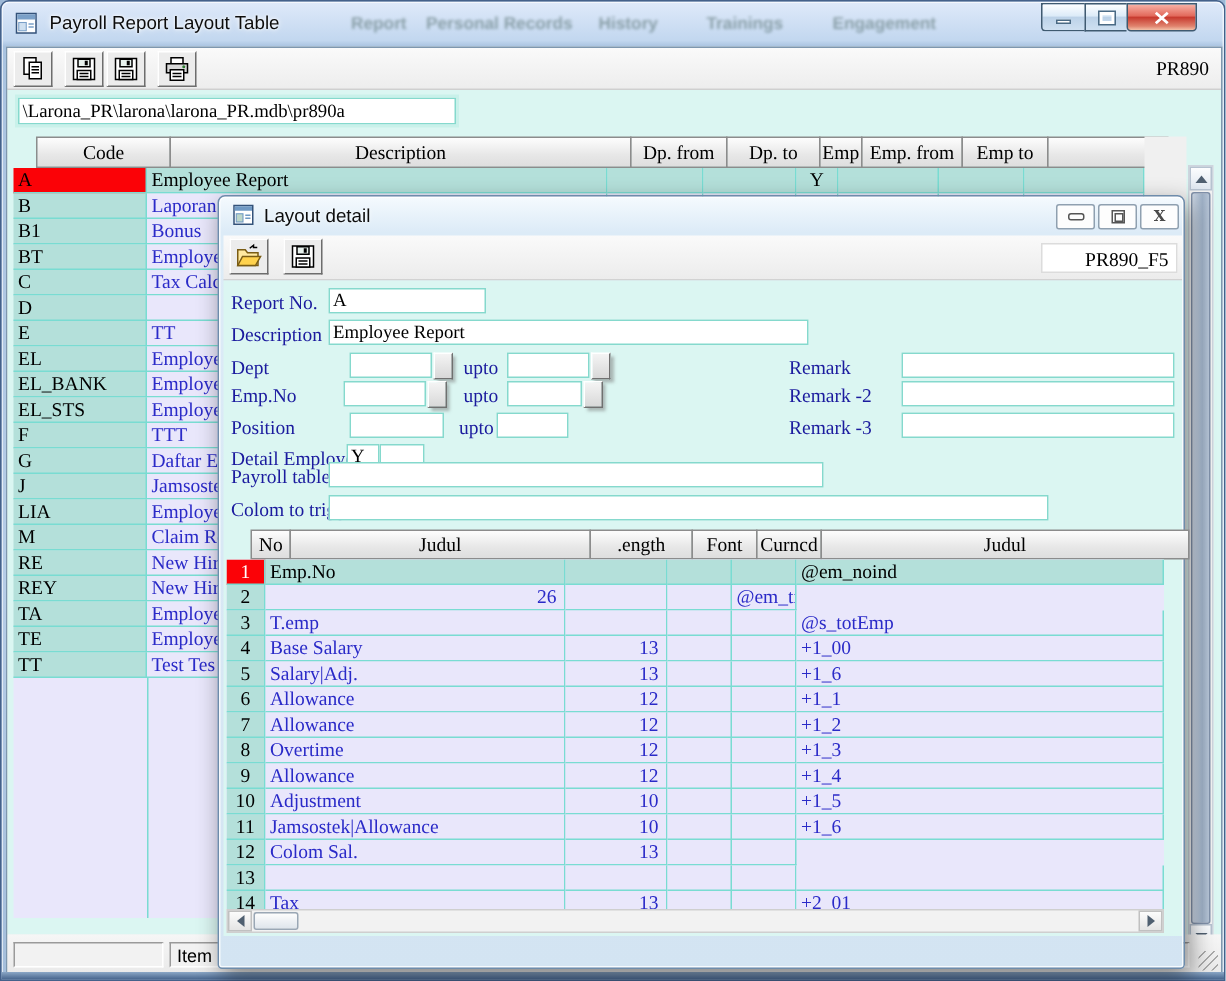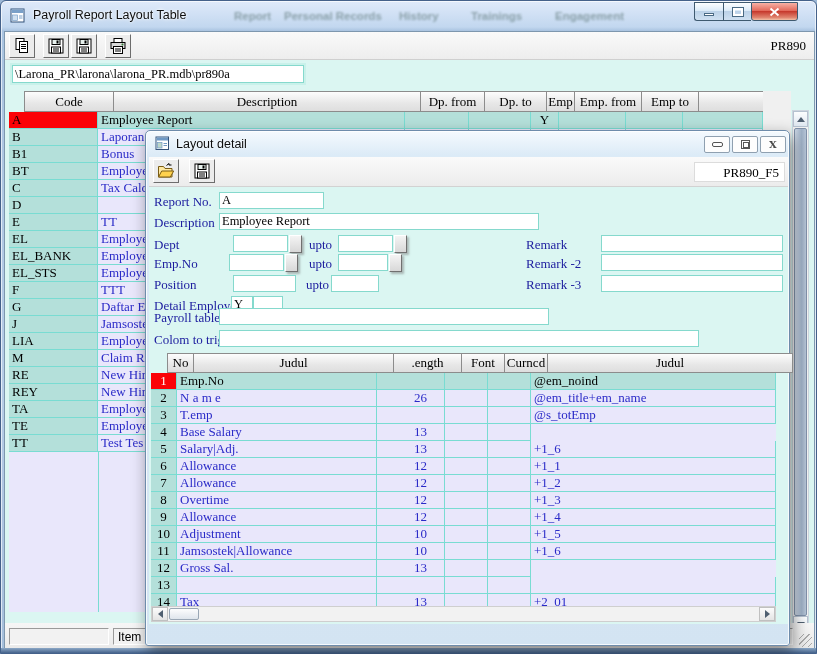--- a/index.html
+++ b/index.html
@@ -101,21 +101,21 @@
   .lkp{position:absolute;width:13px;height:18px;background:linear-gradient(#f4f4f4,#d8d8d8);border:1px solid;
     border-color:#ffffff #707070 #707070 #ffffff;box-shadow:2px 2px 2px rgba(120,120,120,.5);cursor:pointer}
 
   .ghead{left:22px;top:222px;width:625px;height:20px;grid-template-columns:26px 200px 68px 43px 43px 245px}
   .gbody{position:absolute;left:5px;top:242px;width:625px;height:233px;overflow:hidden;background:var(--lavender-cell)}
   .grow{display:grid;grid-template-columns:26px 200px 68px 43px 43px 245px;height:17px;cursor:default}
   .grow>div{border-right:1px solid var(--grid-line);border-bottom:1px solid var(--grid-line);
     font:13px/16px "Liberation Serif",serif;padding:0 3px;overflow:hidden;white-space:nowrap}
   .grow .g-no{background:var(--teal-cell);color:#000;text-align:center}
   .grow>div:not(.g-no){background:var(--lavender-cell);color:var(--cell-blue)}
-  .grow .g-len{text-align:right;padding-right:17px}
+  .grow .g-len{text-align:right;padding-right:5px}
   .grow.gsel .g-no{background:var(--selected-red);color:#fff}
   .grow.gsel>div:not(.g-no){background:var(--teal-cell);color:#000}
 
   .hscroll{position:absolute;left:5px;top:475px;width:625px;height:16px;background:#f2f2f2;border:1px solid #cfcfcf}
   .hbtn{position:absolute;top:0;width:16px;height:14px;display:flex;align-items:center;justify-content:center;
     background:linear-gradient(#fcfcfc,#e4e4e4);border:1px solid #c0c0c0;cursor:pointer}
   .hthumb{position:absolute;left:17px;top:1px;width:30px;height:12px;background:linear-gradient(#fdfdfd,#dfe5ec);
     border:1px solid #9aa7b5;border-radius:2px;cursor:grab}
   .dstatus{position:absolute;left:3px;top:494px;width:639px;height:19px;background:linear-gradient(#f4f4f4,#e8e8e8)}
 </style>
@@ -531,40 +531,40 @@
       <div class="grow gsel">
         <div class="g-no">1</div>
         <div class="g-judul">Emp.No</div>
         <div class="g-len"></div>
         <div class="g-font"></div>
         <div class="g-cur"></div>
         <div class="g-pay">@em_noind</div>
       </div>
       <div class="grow">
         <div class="g-no">2</div>
-        <div class="g-judul">N a m e</div>
         <div class="g-len">26</div>
         <div class="g-font"></div>
         <div class="g-cur"></div>
         <div class="g-pay">@em_title+em_name</div>
       </div>
       <div class="grow">
         <div class="g-no">3</div>
         <div class="g-judul">T.emp</div>
         <div class="g-len"></div>
         <div class="g-font"></div>
         <div class="g-cur"></div>
         <div class="g-pay">@s_totEmp</div>
       </div>
       <div class="grow">
         <div class="g-no">4</div>
         <div class="g-judul">Base Salary</div>
         <div class="g-len">13</div>
         <div class="g-font"></div>
         <div class="g-cur"></div>
+        <div class="g-pay">+1_00</div>
       </div>
       <div class="grow">
         <div class="g-no">5</div>
         <div class="g-judul">Salary|Adj.</div>
         <div class="g-len">13</div>
         <div class="g-font"></div>
         <div class="g-cur"></div>
         <div class="g-pay">+1_6</div>
       </div>
       <div class="grow">
@@ -610,21 +610,21 @@
       <div class="grow">
         <div class="g-no">11</div>
         <div class="g-judul">Jamsostek|Allowance</div>
         <div class="g-len">10</div>
         <div class="g-font"></div>
         <div class="g-cur"></div>
         <div class="g-pay">+1_6</div>
       </div>
       <div class="grow">
         <div class="g-no">12</div>
-        <div class="g-judul">Gross Sal.</div>
+        <div class="g-judul">Colom Sal.</div>
         <div class="g-len">13</div>
         <div class="g-font"></div>
         <div class="g-cur"></div>
       </div>
       <div class="grow">
         <div class="g-no">13</div>
         <div class="g-judul"></div>
         <div class="g-len"></div>
         <div class="g-font"></div>
         <div class="g-cur"></div>

